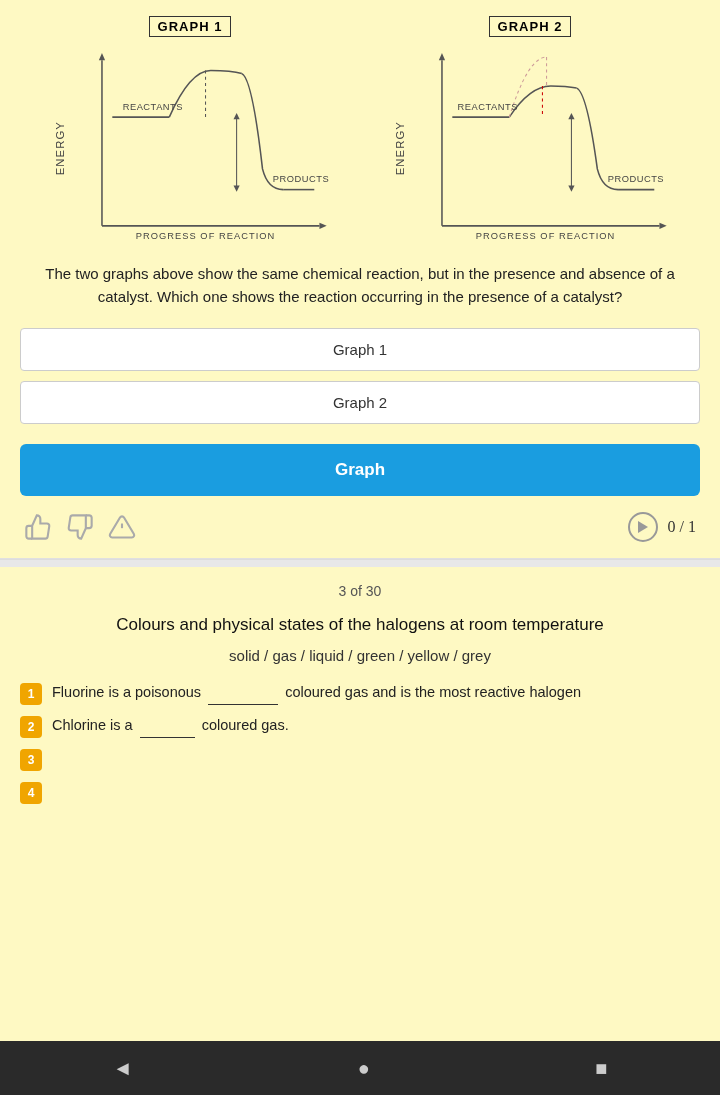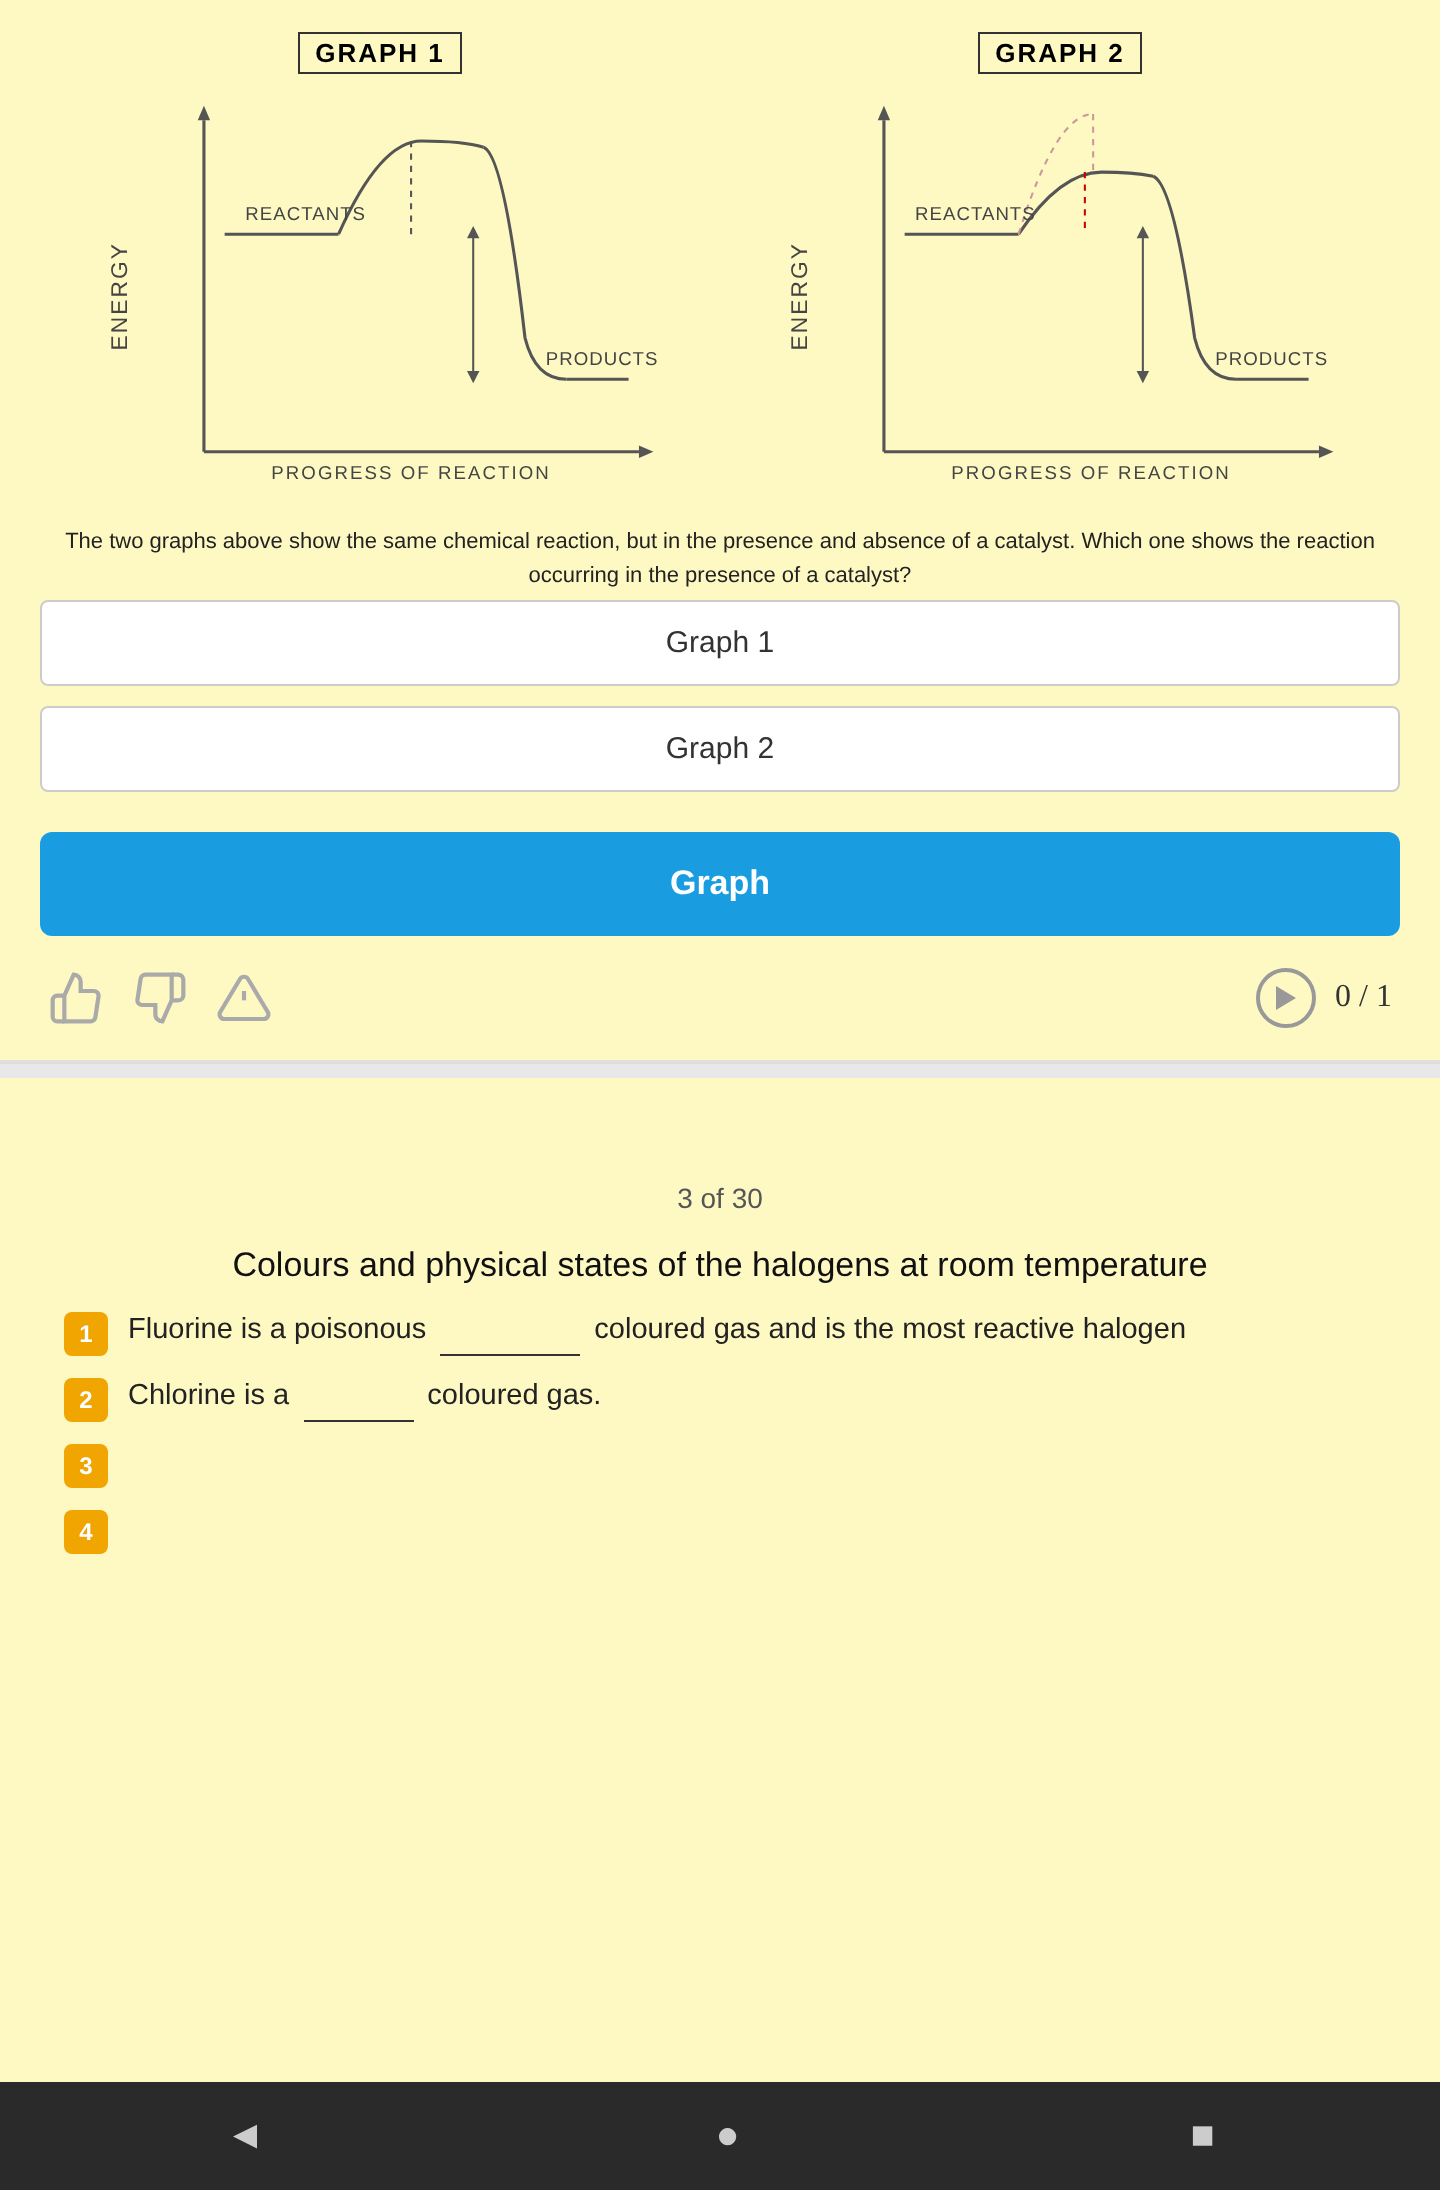--- a/index.html
+++ b/index.html
@@ -48,24 +48,24 @@
       margin-bottom: 6px;
     }
 
     .graph-svg {
       width: 290px;
       height: 200px;
     }
 
     .question-text {
       text-align: center;
-      font-size: 11px;
+      font-size: 15px;
       line-height: 1.5;
       color: #222;
-      margin-bottom: 4px;
+      margin-bottom: 20px;
       padding: 0 10px;
     }
 
     .answer-options {
       display: flex;
       flex-direction: column;
       gap: 10px;
       margin-bottom: 20px;
     }
 
@@ -140,22 +140,21 @@
 
     
     .section-divider {
       height: 8px;
       background: #e8e8e8;
       border-top: 1px solid #ddd;
     }
 
     
     .question2-section {
-      padding: 16px 32px;
-      margin-top: 36px;
+      padding: 16px 20px;
     }
 
     .question2-counter {
       text-align: center;
       font-size: 14px;
       color: #555;
       margin-bottom: 14px;
     }
 
     .question2-title {
@@ -364,20 +363,21 @@
         <span class="score-text">0 / 1</span>
       </div>
     </div>
   </div>
 
   <div class="section-divider"></div>
 
   <div class="question2-section">
     <div class="question2-counter">3 of 30</div>
     <div class="question2-title">Colours and physical states of the halogens at room temperature</div>
+    <div class="word-bank">solid / gas / liquid / green / yellow / grey</div>
 
     <div class="fill-items">
 
       <div class="fill-item">
         <span class="item-num">1</span>
         <span>
           Fluorine is a poisonous <span class="blank blank-long">&nbsp;</span> coloured gas and is the most reactive halogen
         </span>
       </div>
 

